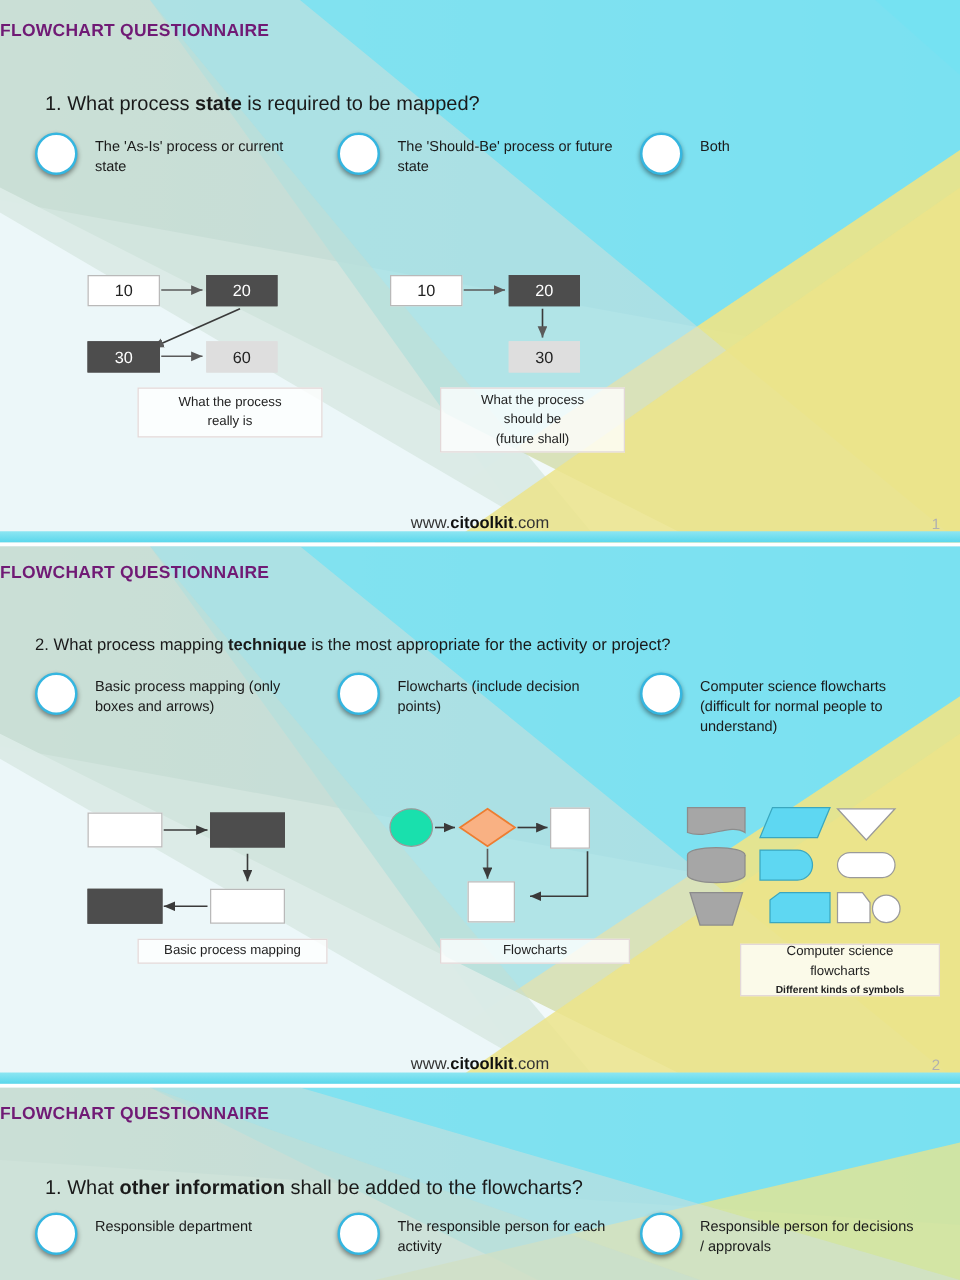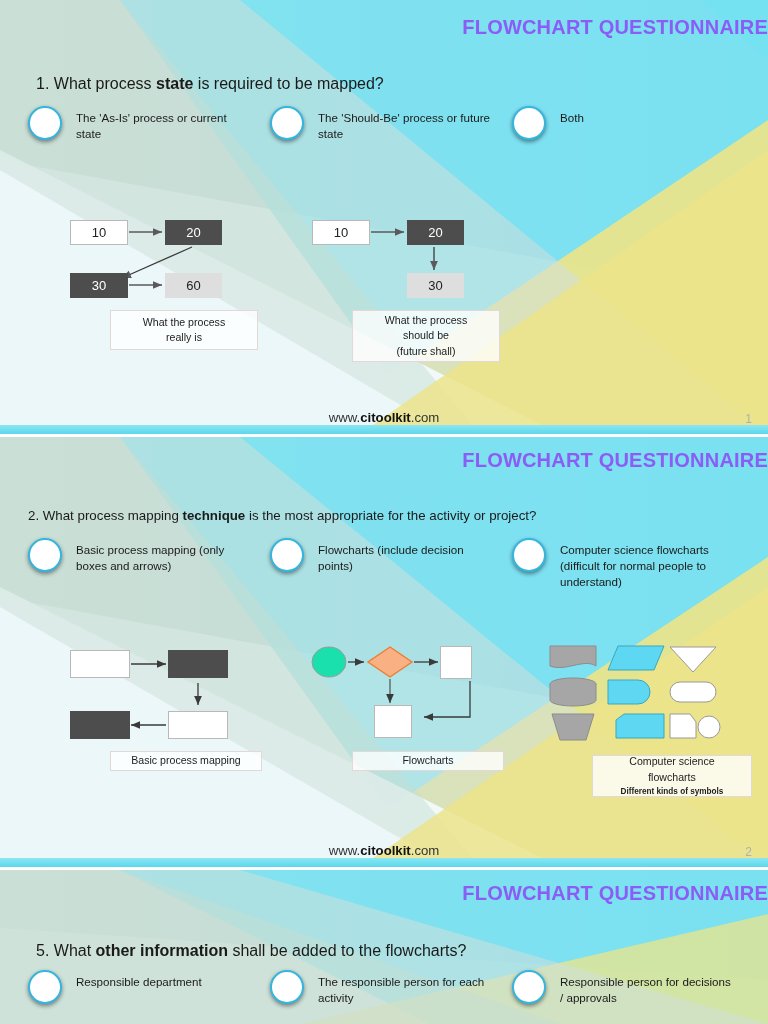--- a/index.html
+++ b/index.html
@@ -25,23 +25,23 @@
   .bg svg { display: block; width: 100%; height: 100%; }
 
   
   .cyan-strip {
     position: absolute; left: 0; bottom: 0; width: 100%; height: 9px;
     background: linear-gradient(to bottom,#8de6f2,#5ad7ec);
   }
 
   
   .slide-title {
-    position: absolute; left: 0; width: 100%; text-align: right;
-    font-size: 20px; font-weight: bold; letter-spacing: .2px;
-    color: #8b5cf6;
+    position: absolute; left: 0; width: 100%; text-align: left;
+    font-size: 14px; font-weight: bold; letter-spacing: .2px;
+    color: #701a75;
   }
   #slide1 .slide-title { top: 16px; }
   #slide2 .slide-title { top: 12px; }
   #slide3 .slide-title { top: 12px; }
 
   
   .question {
     position: absolute; left: 36px; font-size: 16px; color: #1a1a1a;
     white-space: nowrap;
   }
@@ -327,21 +327,21 @@
         <polygon points="768,0 768,154 430,154 120,0" fill="#6fe3f5" opacity="0.78"></polygon>
         <polygon points="768,44 768,154 300,154" fill="#ece489" opacity="0.75"></polygon>
         <polygon points="0,0 240,0 768,154 0,154" fill="#cfe0da" opacity="0.55"></polygon>
         <polygon points="0,0 120,0 560,154 0,154" fill="#c6ddd2" opacity="0.5"></polygon>
       </svg>
     </div>
 
     <div class="slide-title">FLOWCHART QUESTIONNAIRE</div>
 
     <div class="question">
-      <span>5. What </span><b>other information</b><span> shall be added to the flowcharts?</span>
+      <span>1. What </span><b>other information</b><span> shall be added to the flowcharts?</span>
     </div>
 
     <div style="position:absolute; left:0; top:100px; width:100%; height:60px;">
       <div class="option opt1">
         <div class="radio"></div>
         <div class="opt-label">Responsible department</div>
       </div>
       <div class="option opt2">
         <div class="radio"></div>
         <div class="opt-label">The responsible person for each activity</div>

